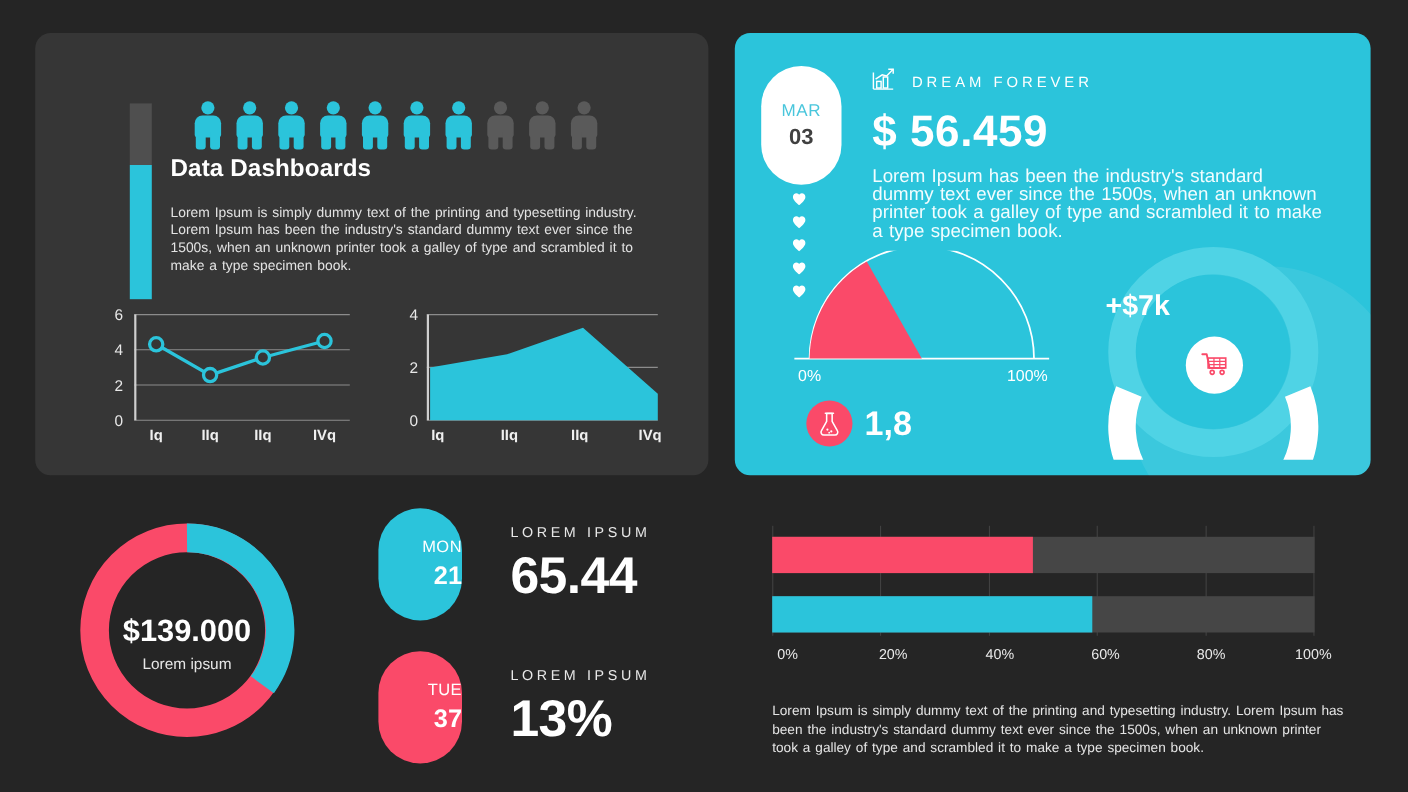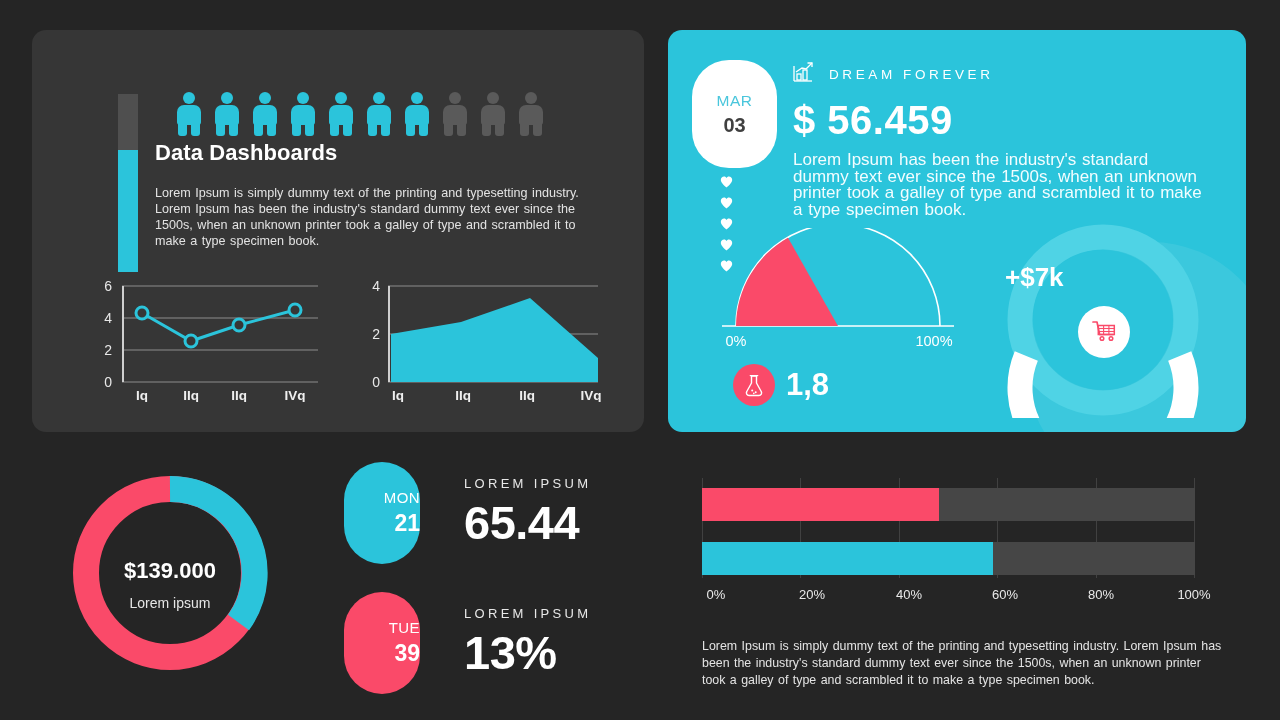--- a/index.html
+++ b/index.html
@@ -66,21 +66,21 @@
   .tick-lbl { fill: #e8e8e8; font-size: 14px; font-family: "Liberation Sans", sans-serif; }
   .cat-lbl  { fill: #efefef; font-size: 13.5px; font-family: "Liberation Sans", sans-serif; font-weight: bold; }
 
   
   #hero-panel { left: 668px; top: 30px; width: 578px; height: 402px; }
   #hero-bubble {
     position: absolute; right: -30px; bottom: -60px; width: 250px; height: 250px;
     border-radius: 50%; background: rgba(255,255,255,.08);
   }
   #date-pill {
-    position: absolute; left: 692px; top: 60px; width: 85px; height: 108px;
+    position: absolute; left: 692px; top: 60px; width: 73px; height: 108px;
     background: #ffffff; border-radius: 37px;
     display: flex; flex-direction: column; align-items: center; justify-content: center; gap: 4px;
   }
   #date-pill .m { color: #49C6DC; font-size: 15.5px; letter-spacing: .5px; }
   #date-pill .d { color: #404040; font-size: 20px; font-weight: bold; }
 
   #hearts { position: absolute; left: 720px; top: 174px; display: flex; flex-direction: column; gap: 9px; }
   .heart { width: 13px; height: 12px; }
 
   #brand-row { position: absolute; left: 791px; top: 60px; display: flex; align-items: center; gap: 14px; }
@@ -113,21 +113,21 @@
   #cart-circle {
     position: absolute; left: 73px; top: 84px; width: 52px; height: 52px;
     border-radius: 50%; background: #ffffff;
     display: flex; align-items: center; justify-content: center;
   }
 
   
   #donut-main { position: absolute; left: 70px; top: 473px; width: 200px; height: 200px; }
   #donut-main-value {
     position: absolute; left: 0; top: 85px; width: 100%; text-align: center;
-    color: #ffffff; font-size: 22px; font-weight: bold;
+    color: #ffffff; font-size: 28px; font-weight: bold;
   }
   #donut-main-caption {
     position: absolute; left: 0; top: 122px; width: 100%; text-align: center;
     color: #e6e6e6; font-size: 14px;
   }
 
   
   .kpi { position: absolute; display: flex; align-items: center; }
   #kpi-1 { left: 344px; top: 462px; }
   #kpi-2 { left: 344px; top: 592px; }
@@ -381,21 +381,21 @@
     </div>
     <div class="kpi-text">
       <div class="cap">LOREM IPSUM</div>
       <div class="big">65.44</div>
     </div>
   </div>
 
   <div class="kpi" id="kpi-2">
     <div class="kpi-pill pink">
       <span class="dow">TUE</span>
-      <span class="num">39</span>
+      <span class="num">37</span>
     </div>
     <div class="kpi-text">
       <div class="cap">LOREM IPSUM</div>
       <div class="big">13%</div>
     </div>
   </div>
 
   <div id="hbar-chart">
     <div class="hb-grid" style="left:0px;"></div>
     <div class="hb-grid" style="left:98px;"></div>

